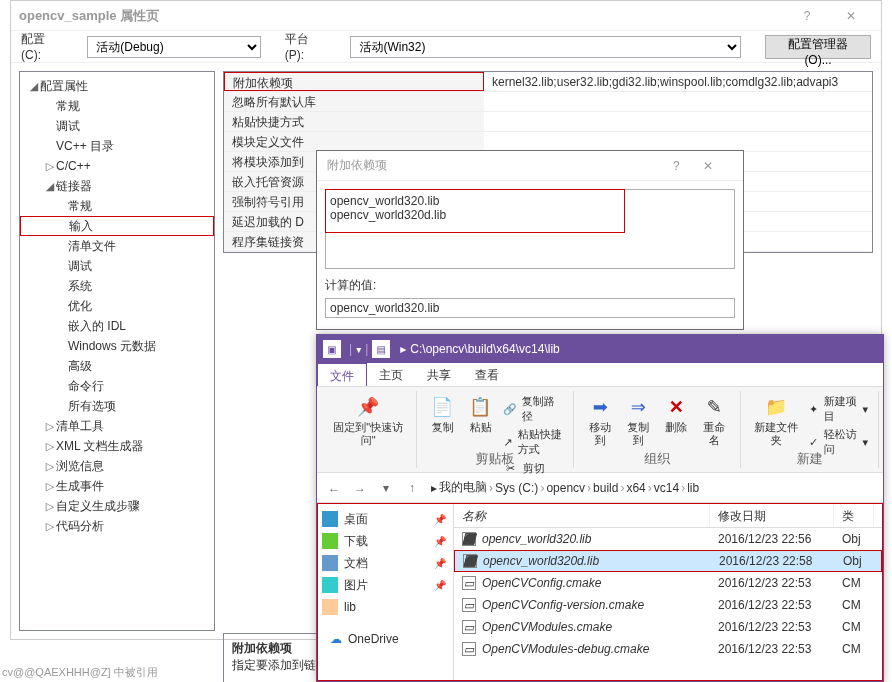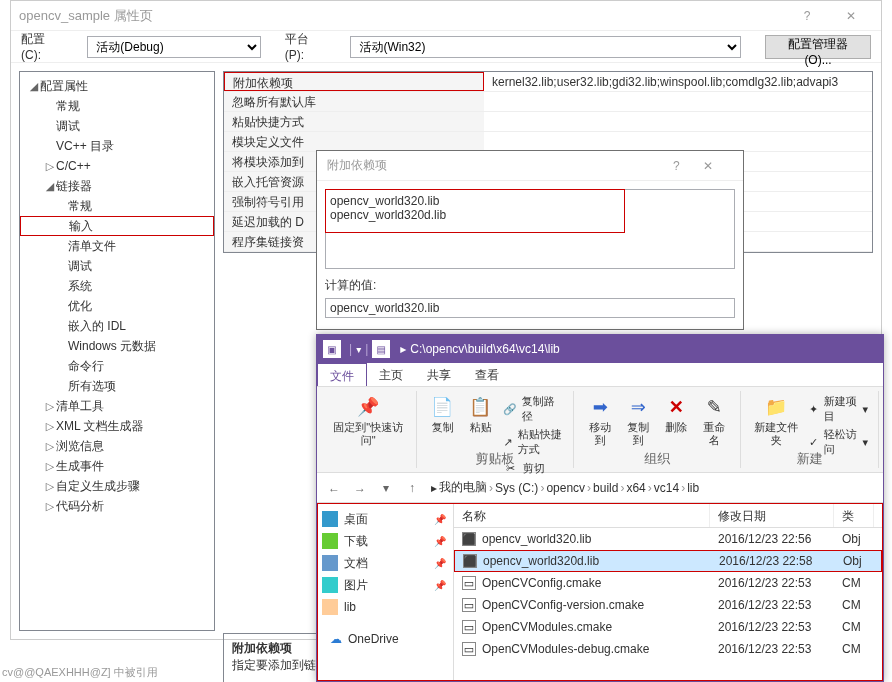--- a/index.html
+++ b/index.html
@@ -1,21 +1,21 @@
 <!DOCTYPE html>
 <html><head>
 <meta charset="utf-8">
 <style>
 * { box-sizing: border-box; margin: 0; padding: 0; font-family: "Microsoft YaHei", "Segoe UI", sans-serif; }
 body { background: #fff; font-size: 12px; color: #333; width: 892px; height: 682px; overflow: hidden; position: relative; }
 
 
 .dialog { position: absolute; top: 0; left: 10px; width: 872px; height: 640px; background: #fff; border: 1px solid #ccc; }
 .titlebar { height: 30px; display: flex; align-items: center; padding: 0 8px; border-bottom: 1px solid #eee; }
-.titlebar .title { flex: 1; color: #999; font-size: 13px; }
+.titlebar .title { flex: 1; color: #999; font-size: 13px; font-weight: bold; }
 .titlebar .winbtn { width: 44px; height: 29px; display: flex; align-items: center; justify-content: center; color: #999; cursor: pointer; }
 
 .configbar { height: 32px; display: flex; align-items: center; padding: 4px 10px; gap: 24px; border-bottom: 1px solid #eee; }
 .configbar label { font-size: 12px; }
 .configbar select { height: 22px; border: 1px solid #abadb3; padding: 0 4px; font-size: 12px; background: #fff; }
 .configbar .sel-config { width: 180px; }
 .configbar .sel-platform { width: 406px; }
 .configbar button { height: 24px; padding: 0 10px; border: 1px solid #adadad; background: #e1e1e1; font-size: 12px; }
 
 .body { display: flex; height: calc(100% - 62px); }
@@ -74,21 +74,21 @@
 .esitem { display: flex; align-items: center; height: 22px; padding-left: 4px; gap: 6px; cursor: pointer; }
 .esitem .pin { margin-left: auto; margin-right: 6px; color: #999; font-size: 10px; }
 .esitem .sicon2 { width: 16px; height: 16px; background: #fc9; display: inline-block; }
 
 .explorer .elist { flex: 1; overflow: hidden; }
 .elist .ehdr { display: flex; height: 24px; border-bottom: 1px solid #ddd; background: #fff; }
 .elist .ehdr .col { padding: 4px 8px; border-right: 1px solid #eee; }
 .elist .erow { display: flex; height: 22px; align-items: center; cursor: pointer; }
 .elist .erow.sel { background: #cce8ff; border: 1px solid #c00; }
 .elist .erow .fcell { padding: 0 8px; display: flex; align-items: center; gap: 6px; }
-.elist .col-name { width: 256px; }
+.elist .col-name { width: 256px; font-style: italic; }
 .elist .col-date { width: 124px; }
 .elist .col-type { width: 40px; }
 .fileicon { width: 14px; height: 14px; display: inline-flex; align-items: center; justify-content: center; font-size: 11px; border: 1px solid #888; }
 
 .edge-text { position: absolute; font-size: 11px; color: #999; }
 </style>
 </head>
 <body>
 
 <div class="dialog">
@@ -143,20 +143,23 @@
           <span>系统</span>
         </div>
       <div class="tree-node l2">
           <span>优化</span>
         </div>
       <div class="tree-node l2">
           <span>嵌入的 IDL</span>
         </div>
       <div class="tree-node l2">
           <span>Windows 元数据</span>
+        </div>
+      <div class="tree-node l2">
+          <span>高级</span>
         </div>
       <div class="tree-node l2">
           <span>命令行</span>
         </div>
       <div class="tree-node l2">
           <span>所有选项</span>
         </div>
       <div class="tree-node l1">
           <span class="exp">▷</span>
           <span>清单工具</span>

